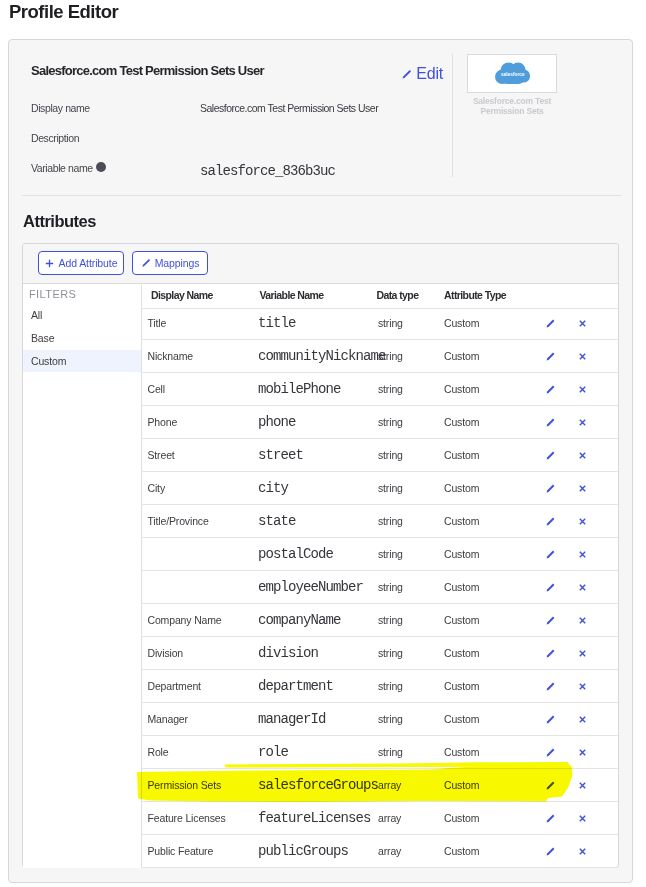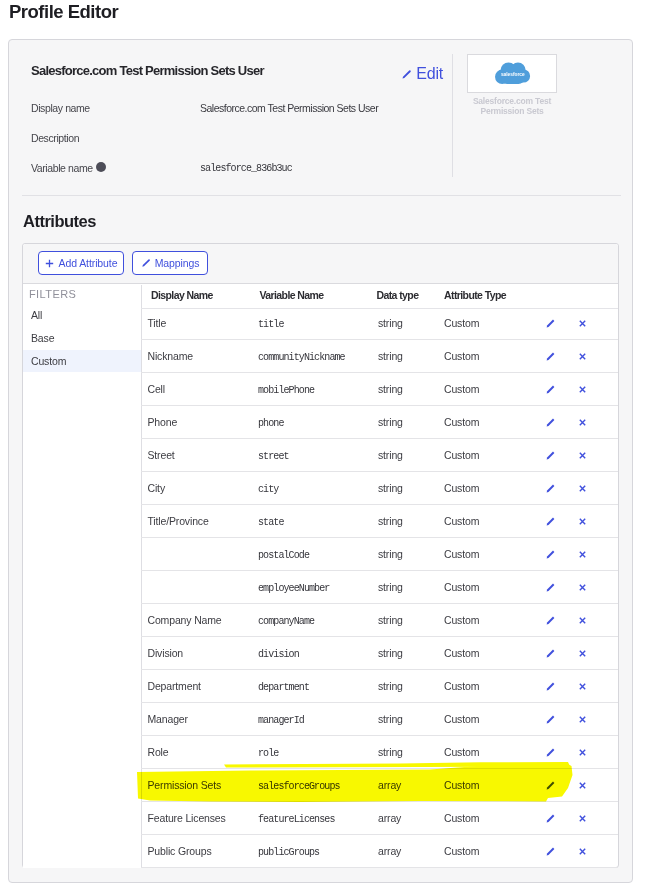--- a/index.html
+++ b/index.html
@@ -7,21 +7,21 @@
 .h1 { position:absolute; left:9px; top:1px; font-size:18.5px; font-weight:bold; color:#1e1e23; letter-spacing:-0.5px; }
 .panel { position:absolute; left:8px; top:39px; width:625px; height:844px; background:#f6f6f7; border:1px solid #d6d6db; border-radius:4px; }
 
 .ptitle { position:absolute; left:22px; top:22.5px; font-size:13px; letter-spacing:-0.75px; font-weight:bold; color:#26262b; }
 .editlink { position:absolute; left:392px; top:25px; font-size:16px; letter-spacing:-0.2px; color:#4050dd; }
 .vdiv { position:absolute; left:443px; top:14px; width:1px; height:123px; background:#dfdfe4; }
 .logobox { position:absolute; left:458px; top:14px; width:90px; height:39px; background:#ffffff; border:1px solid #dadade; }
 .logocap { position:absolute; left:428px; top:56px; width:150px; text-align:center; font-size:8.5px; line-height:10px; font-weight:bold; color:#c9c9d1; letter-spacing:-0.2px; }
 .frow { position:absolute; left:22px; font-size:10.5px; letter-spacing:-0.4px; color:#46464c; }
 .fval { position:absolute; left:191px; font-size:10.5px; letter-spacing:-0.5px; color:#3a3a40; }
-.mono { font-family:"Liberation Mono",monospace; font-size:10px; letter-spacing:-0.9px; color:#35353b; }
+.mono { font-family:"Liberation Mono",monospace; font-size:14px; letter-spacing:-0.9px; color:#35353b; }
 .infoi { position:absolute; left:87px; width:10px; height:10px; border-radius:50%; background:#4d4d58; }
 .sep { position:absolute; left:13px; top:155px; width:599px; height:1px; background:#e1e1e5; }
 .h2 { position:absolute; left:14px; top:172px; font-size:16.5px; letter-spacing:-0.5px; font-weight:bold; color:#1e1e23; }
 
 .abox { position:absolute; left:13px; top:203px; width:597px; height:625px; background:#ffffff; border:1px solid #d6d6db; border-radius:3px; }
 .astrip { position:absolute; left:0; top:0; width:595px; height:40px; background:#f6f6f7; border-bottom:1px solid #dadade; border-radius:3px 3px 0 0; }
 .btn { position:absolute; top:7px; height:24px; background:#ffffff; border:1px solid #4050dd; border-radius:4px; color:#4050dd; font-size:10.5px; letter-spacing:-0.1px; font-weight:500; display:flex; align-items:center; justify-content:center; }
 .sidebar { position:absolute; left:0; top:41px; width:119px; height:583px; background:#ffffff; border-right:1px solid #dedee3; }
 .filters { position:absolute; left:6px; top:3px; font-size:11px; color:#90909a; letter-spacing:0.4px; }
 .fitem { position:absolute; left:0; width:118px; height:22px; line-height:22px; padding-left:8px; font-size:10.5px; letter-spacing:-0.15px; color:#3c3c42; }
@@ -334,21 +334,21 @@
               <path d="M1.6 9.4 L2.1 7.5 L8 1.6 L9.4 3 L3.5 8.9 Z" fill="#4050dd"></path>
             </svg>
           </div>
     <div class="ic" style="left:425px">
             <svg width="7" height="7" viewBox="0 0 7 7">
               <path d="M0.8 0.8 L6.2 6.2 M6.2 0.8 L0.8 6.2" stroke="#4050dd" stroke-width="1.4"></path>
             </svg>
           </div>
   </div>
         <div class="trow" style="top:550px">
-    <div class="c1">Public Groups</div>
+    <div class="c1">Public Feature</div>
     <div class="c2"><span class="mono">publicGroups</span></div>
     <div class="c3">array</div>
     <div class="c4">Custom</div>
     <div class="ic" style="left:393px">
             <svg width="11" height="11" viewBox="0 0 11 11">
               <path d="M1.6 9.4 L2.1 7.5 L8 1.6 L9.4 3 L3.5 8.9 Z" fill="#4050dd"></path>
             </svg>
           </div>
     <div class="ic" style="left:425px">
             <svg width="7" height="7" viewBox="0 0 7 7">

